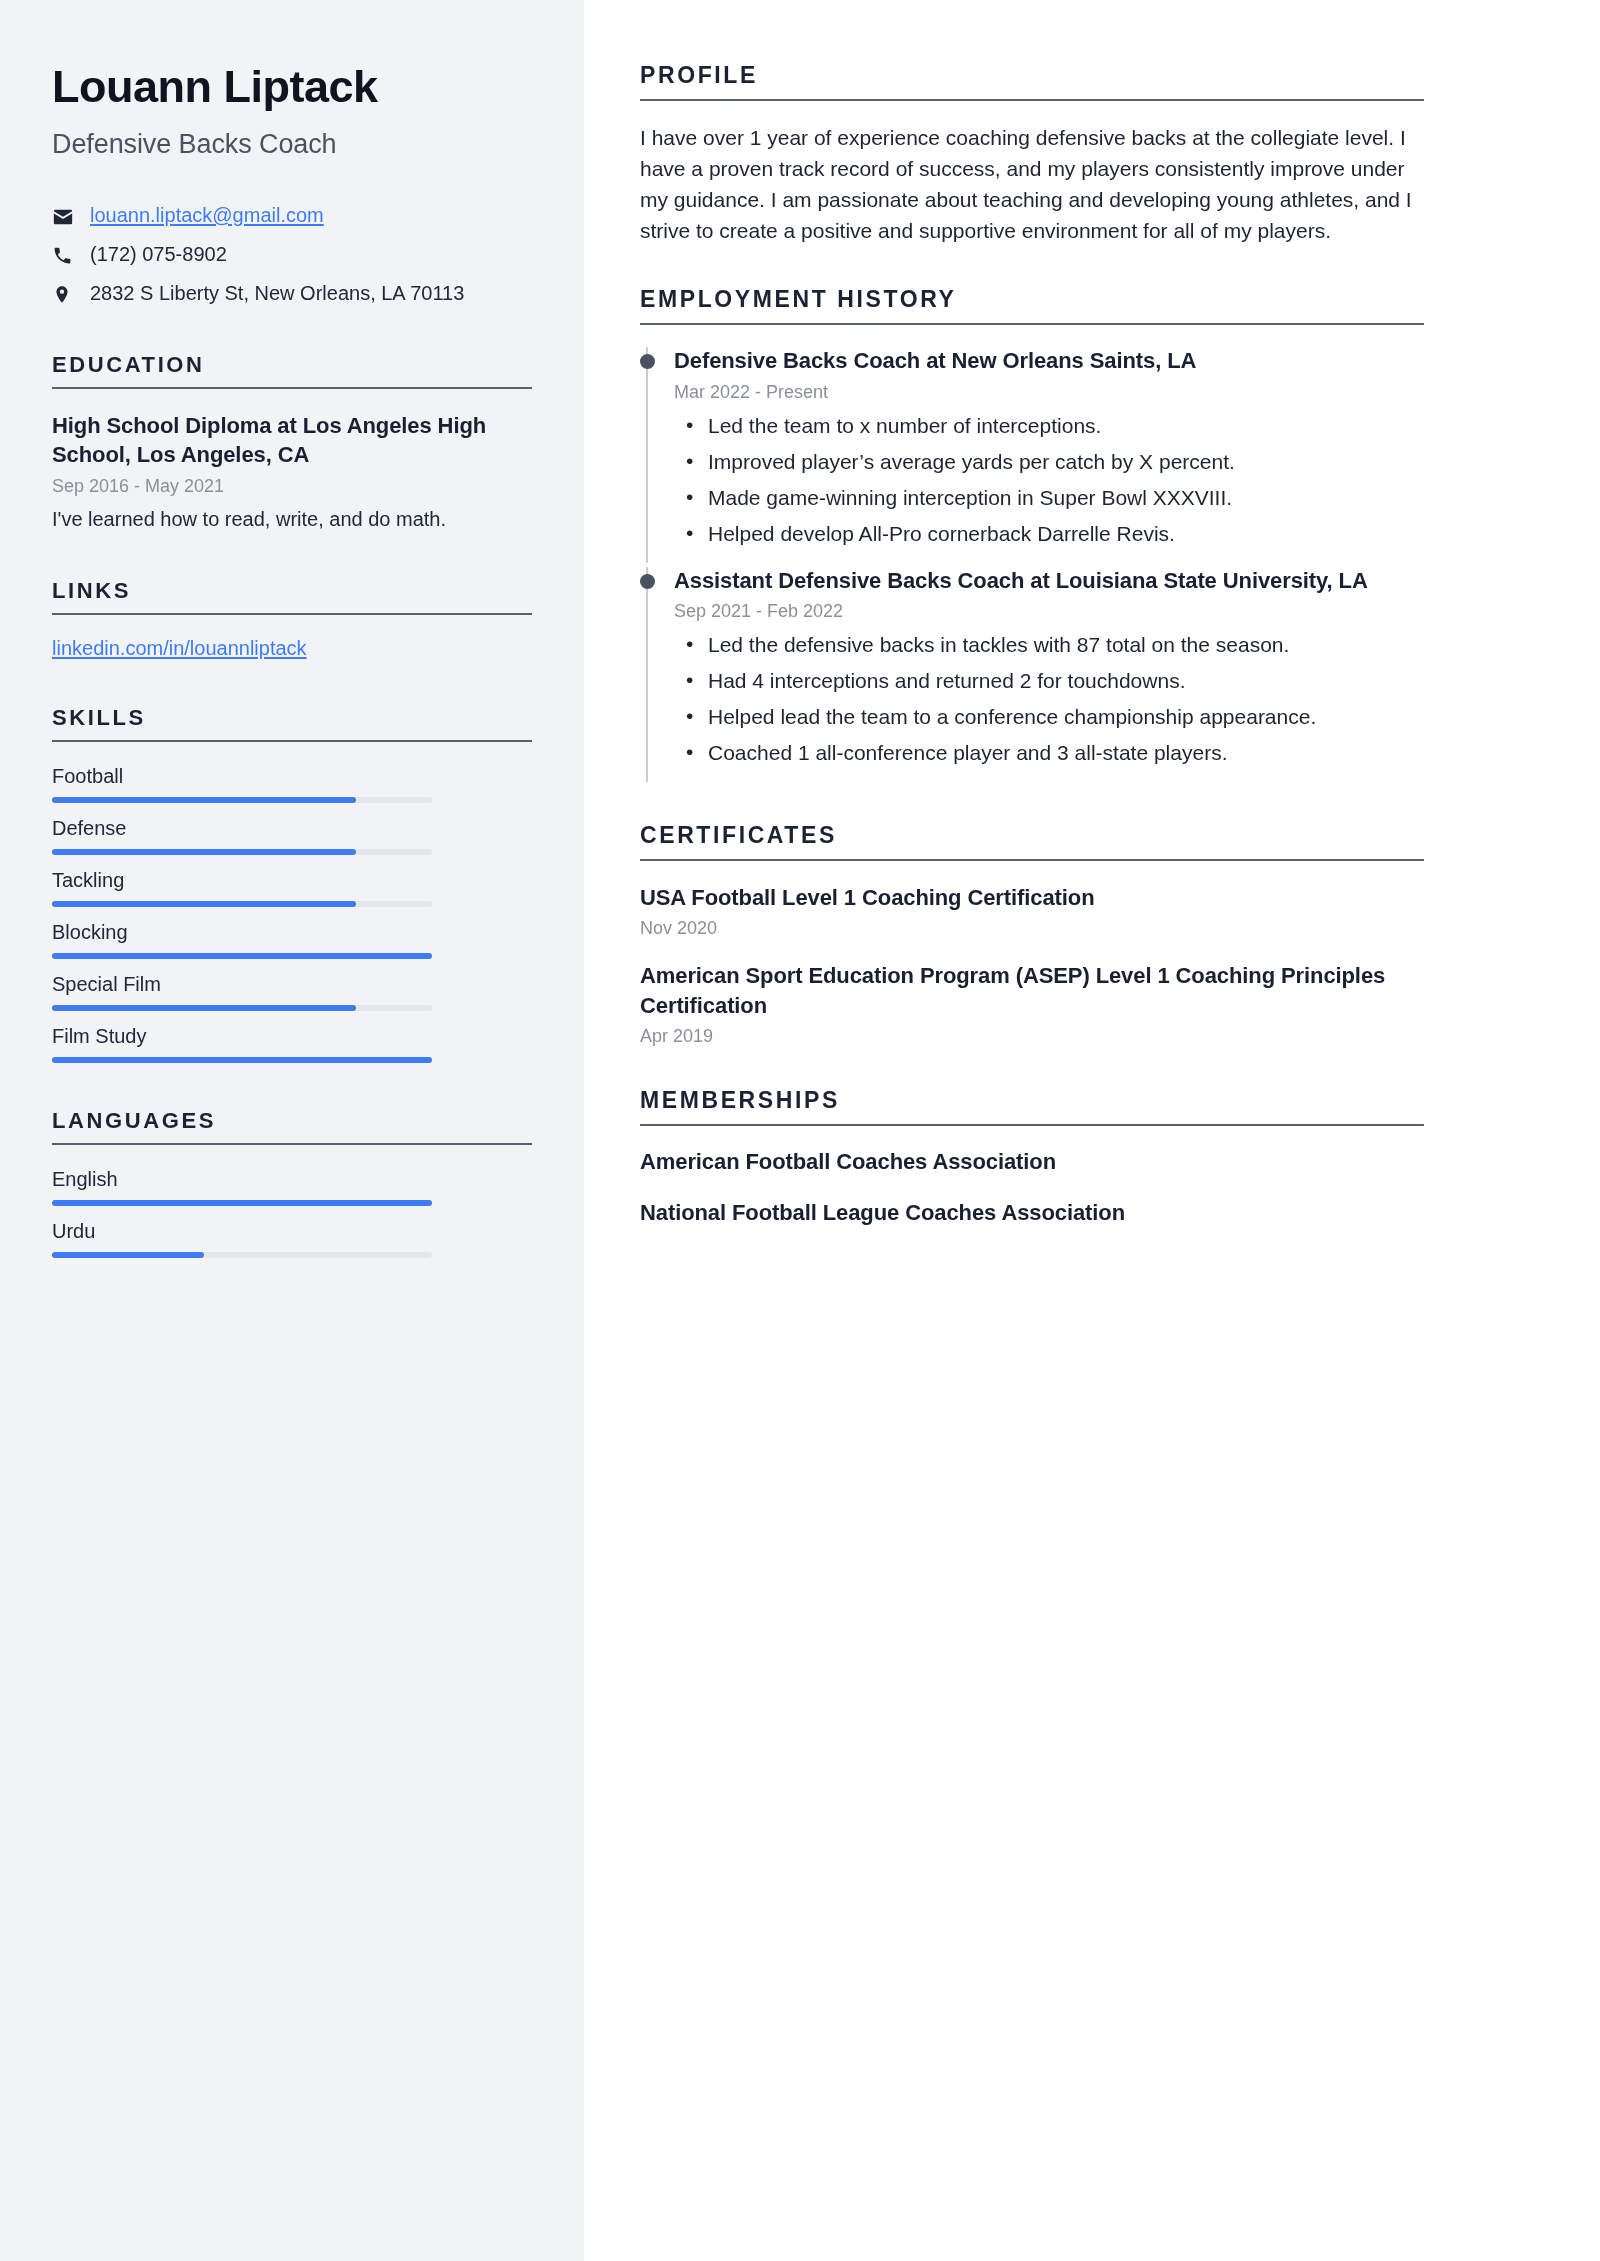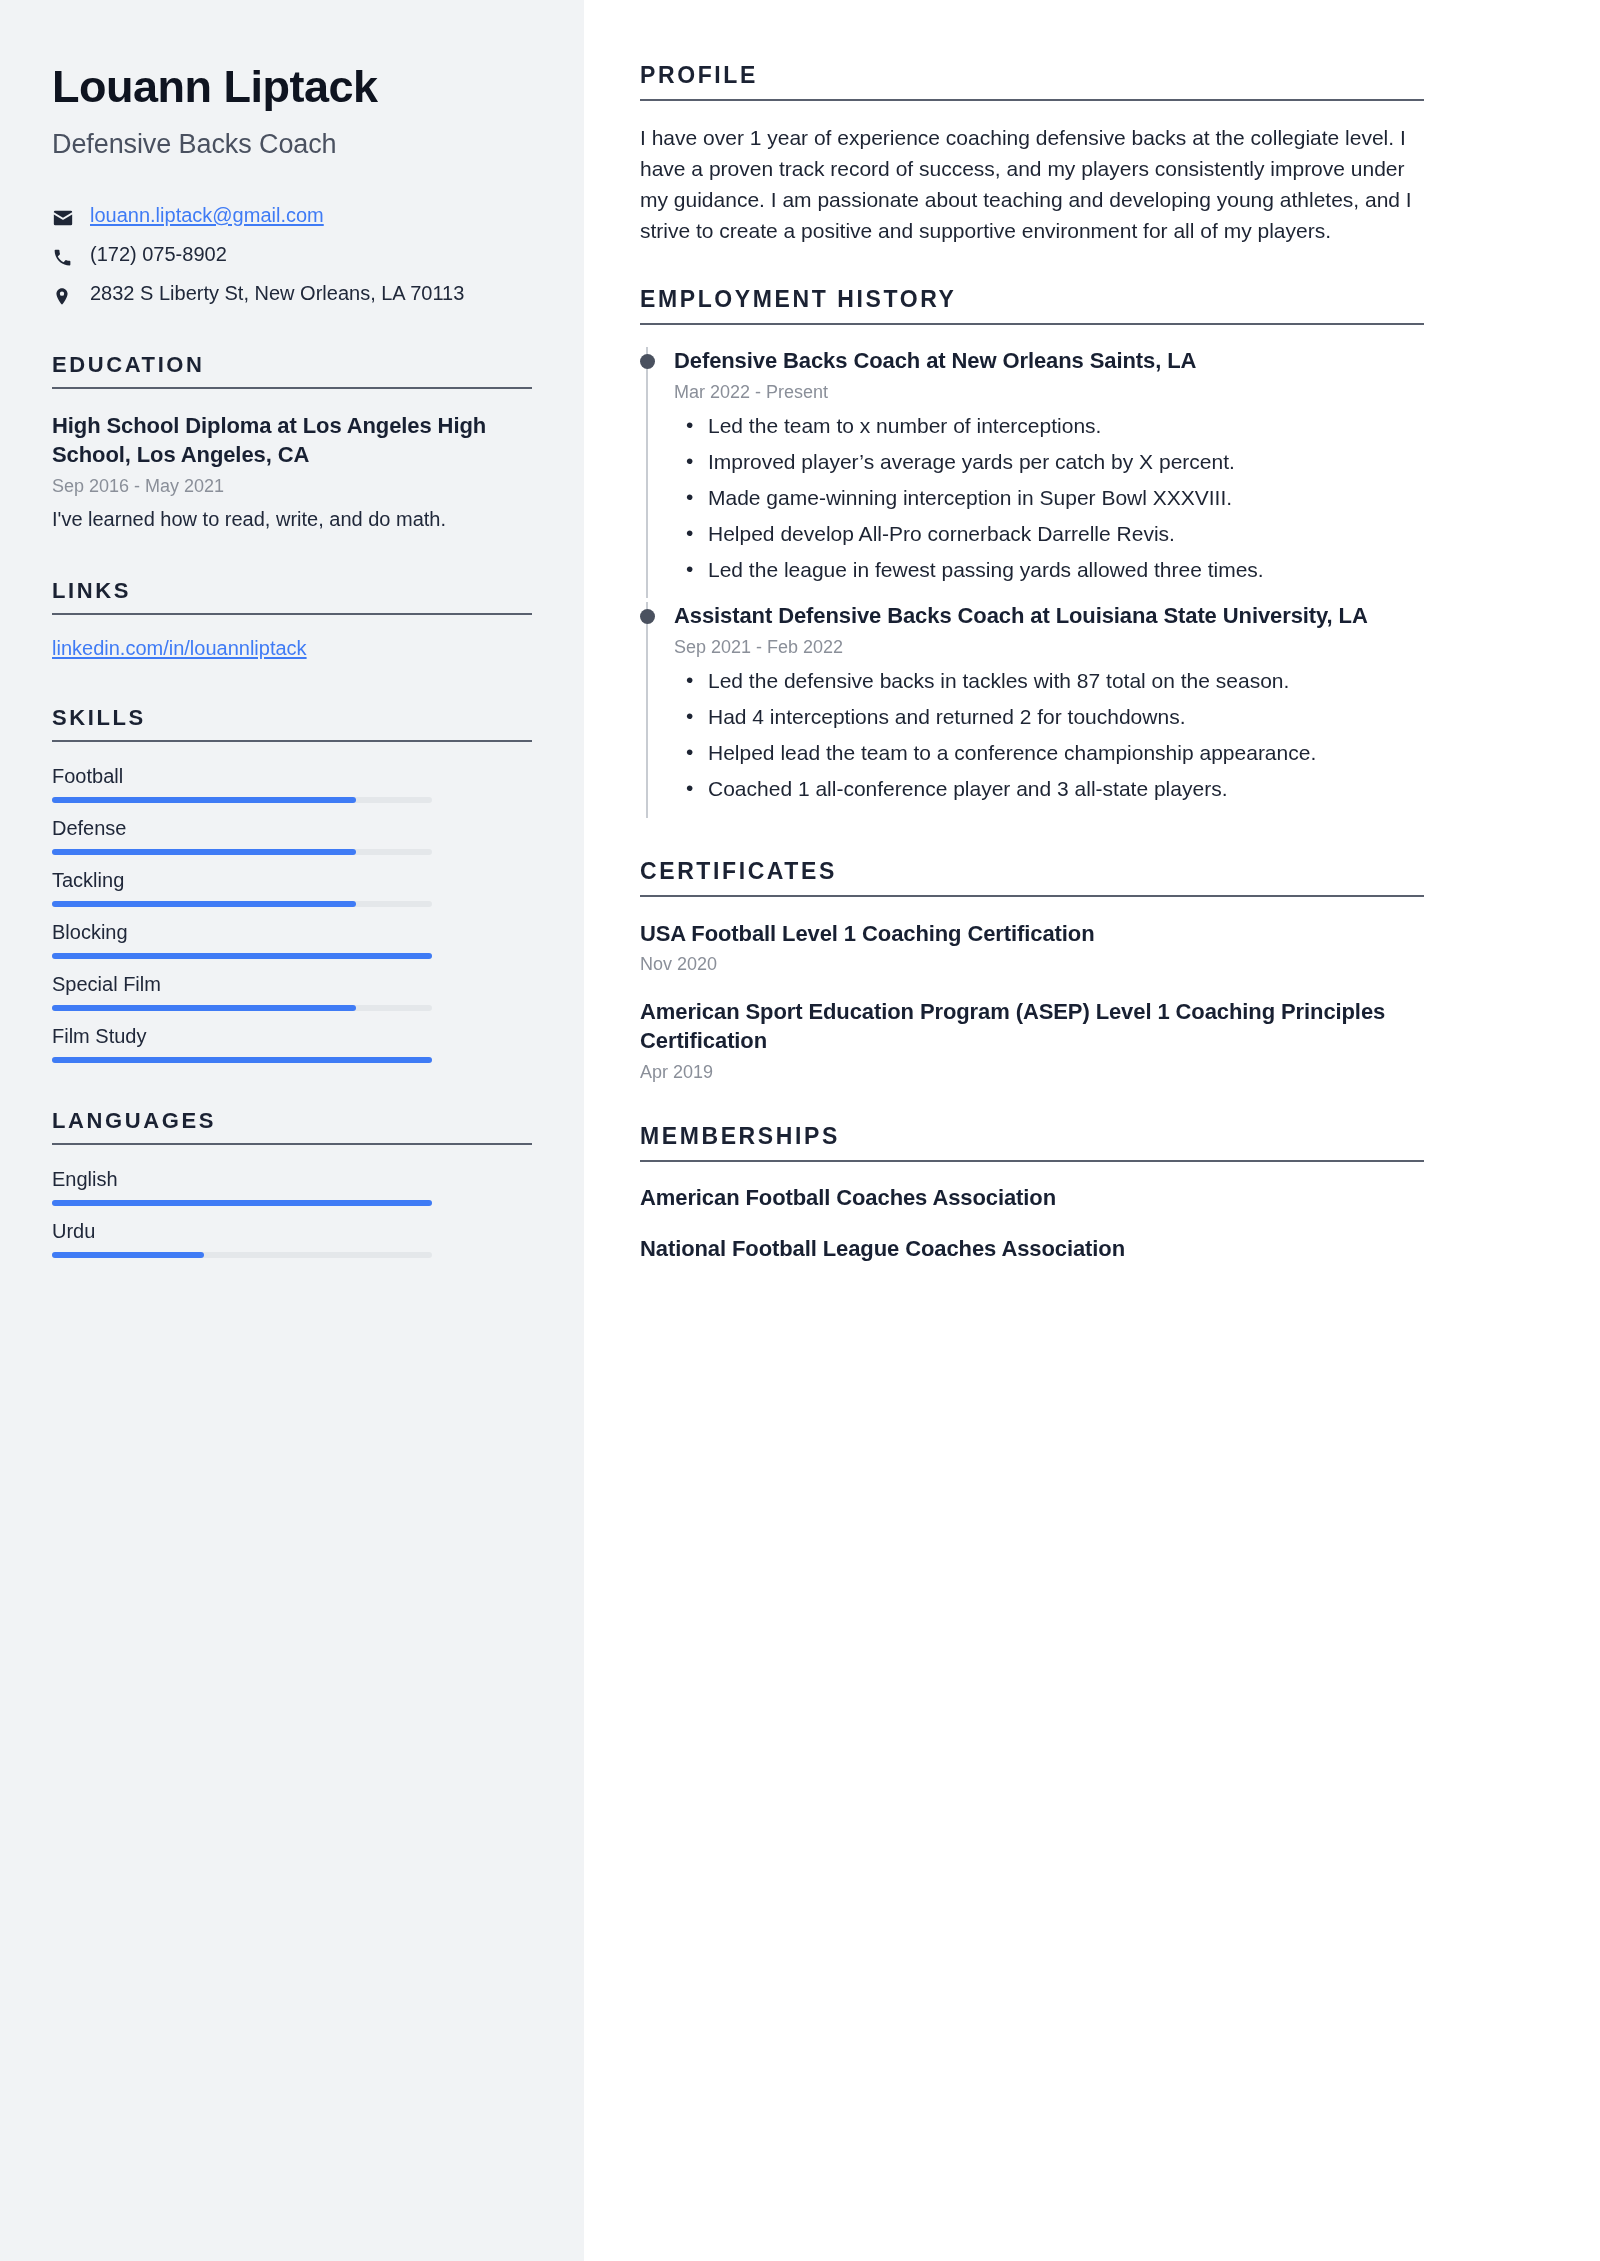--- a/index.html
+++ b/index.html
@@ -35,21 +35,21 @@
   .role {
     font-size: 27px;
     color: #4a5160;
     margin-top: 17px;
     font-weight: 400;
     letter-spacing: -0.1px;
   }
   .contact-list { margin-top: 42px; }
   .contact-row {
     display: flex;
-    align-items: flex-end;
+    align-items: center;
     margin-bottom: 12px;
     font-size: 20px;
     color: #20283a;
     line-height: 1.36;
   }
   .contact-icon {
     width: 28px;
     min-width: 28px;
     margin-right: 10px;
     padding-top: 3px;
@@ -376,21 +376,20 @@
       <div class="timeline" id="employment-list">
           <div class="job">
             <span class="job-dot"></span>
             <div class="job-title">Defensive Backs Coach at New Orleans Saints, LA</div>
             <div class="job-date">Mar 2022 - Present</div>
             <ul class="job-bullets">
               <li>Led the team to x number of interceptions.</li>
               <li>Improved player’s average yards per catch by X percent.</li>
               <li>Made game-winning interception in Super Bowl XXXVIII.</li>
               <li>Helped develop All-Pro cornerback Darrelle Revis.</li>
-              <li>Led the league in fewest passing yards allowed three times.</li>
             </ul>
           </div>
           <div class="job">
             <span class="job-dot"></span>
             <div class="job-title">Assistant Defensive Backs Coach at Louisiana State University, LA</div>
             <div class="job-date">Sep 2021 - Feb 2022</div>
             <ul class="job-bullets">
               <li>Led the defensive backs in tackles with 87 total on the season.</li>
               <li>Had 4 interceptions and returned 2 for touchdowns.</li>
               <li>Helped lead the team to a conference championship appearance.</li>

